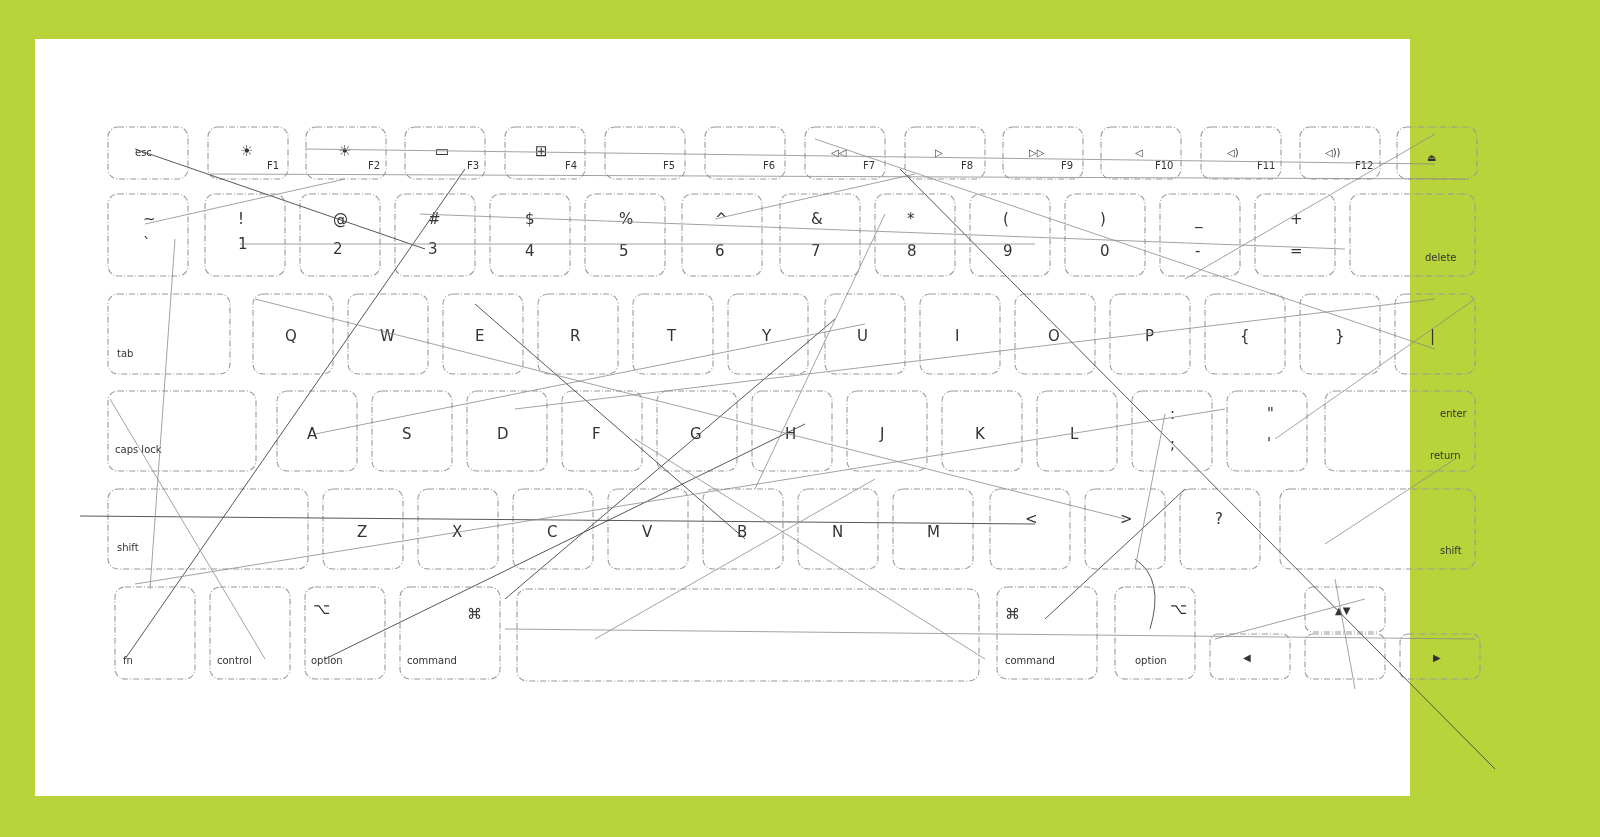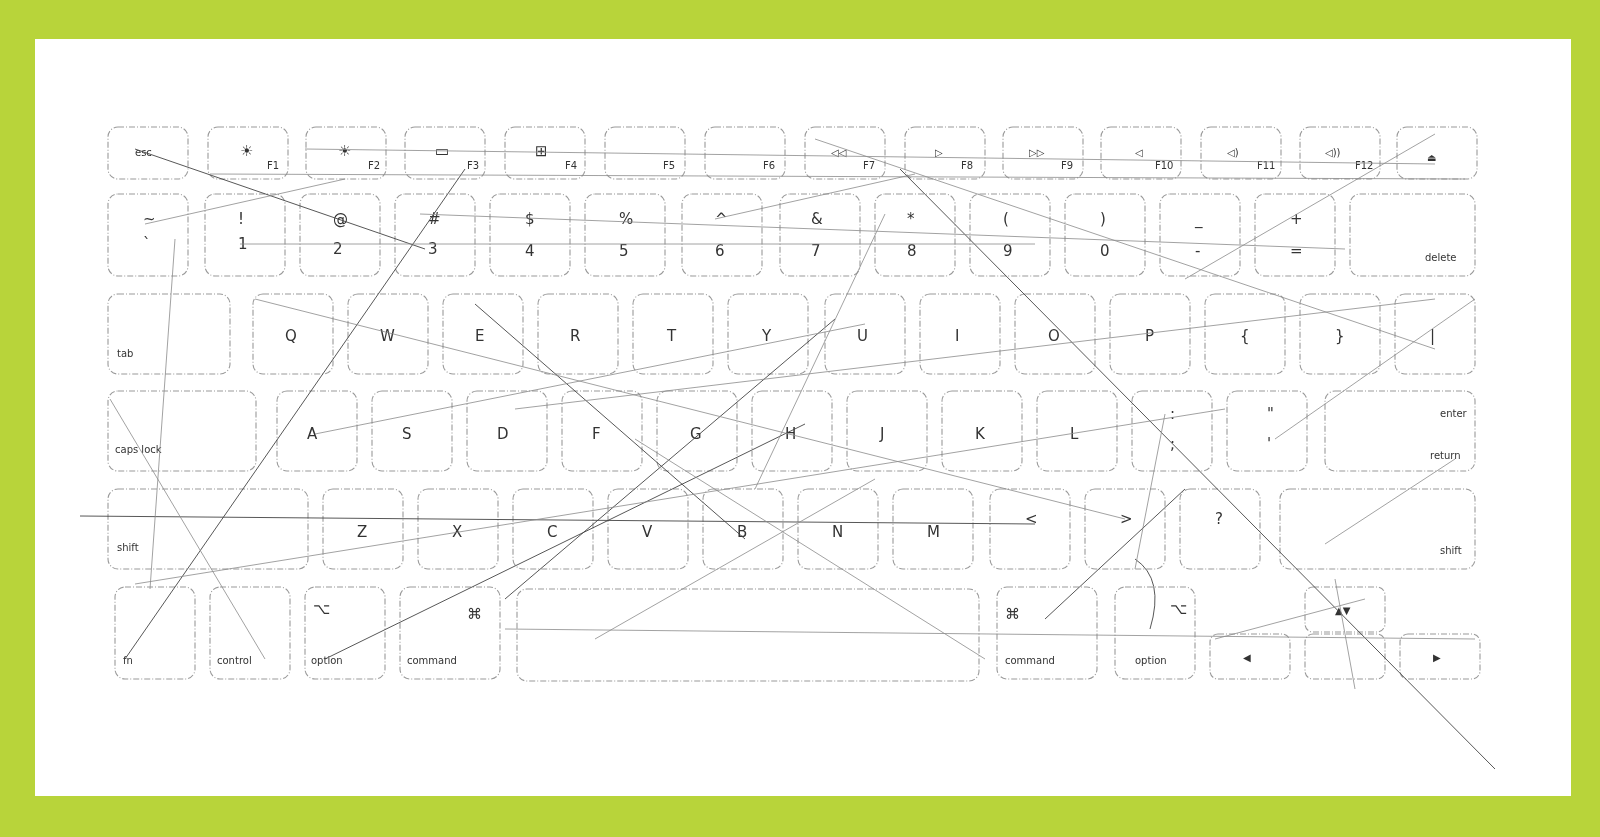--- a/index.html
+++ b/index.html
@@ -1,17 +1,17 @@
 <!DOCTYPE html>
 <html><head>
 <meta charset="utf-8">
 <style>
   html,body{margin:0;padding:0;}
   body{width:1600px;height:837px;background:#b8d43a;position:relative;overflow:hidden;font-family:"DejaVu Sans",sans-serif;}
-  #canvas{position:absolute;left:35px;top:39px;width:1536px;height:757px;background:#ffffff;}
+  #canvas{position:absolute;left:35px;top:39px;width:1375px;height:757px;background:#ffffff;}
   svg{position:absolute;left:0;top:0;}
   .key{fill:none;stroke:#9a9a9a;stroke-width:1.1;stroke-dasharray:6 2 1 2;}
   .lbl{font-family:"DejaVu Sans",sans-serif;fill:#333;font-size:15px;}
   .sm{font-size:10px;}
   .line{stroke:#444;stroke-width:0.9;fill:none;}
   .line2{stroke:#8a8a8a;stroke-width:0.8;fill:none;}
 </style>
 </head>
 <body>
 

